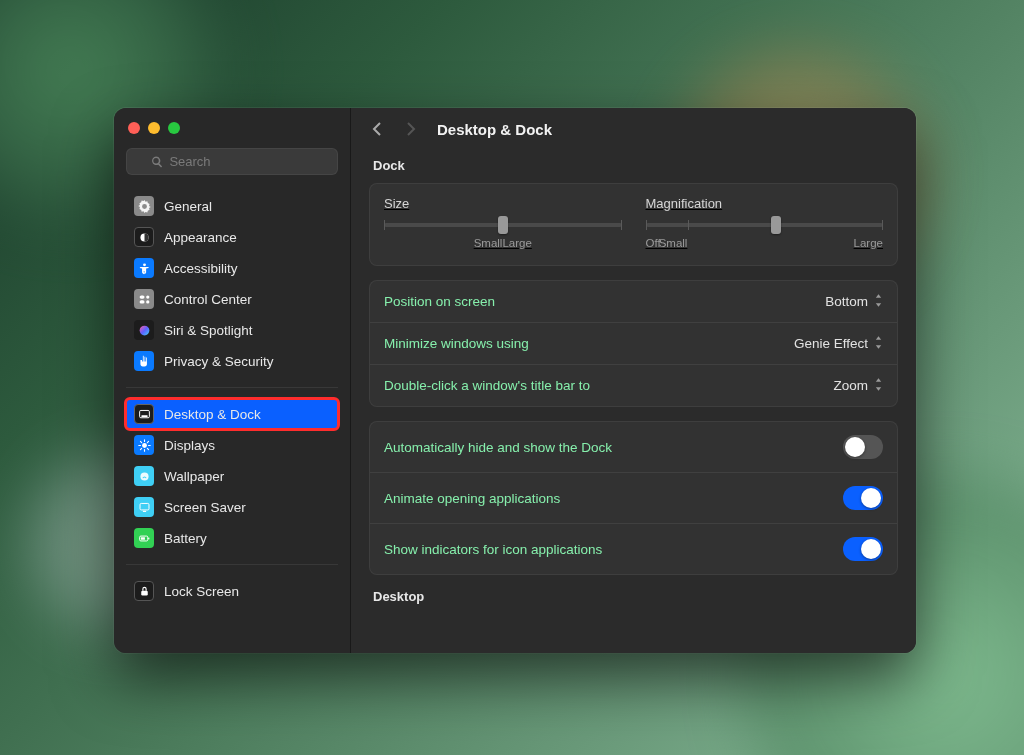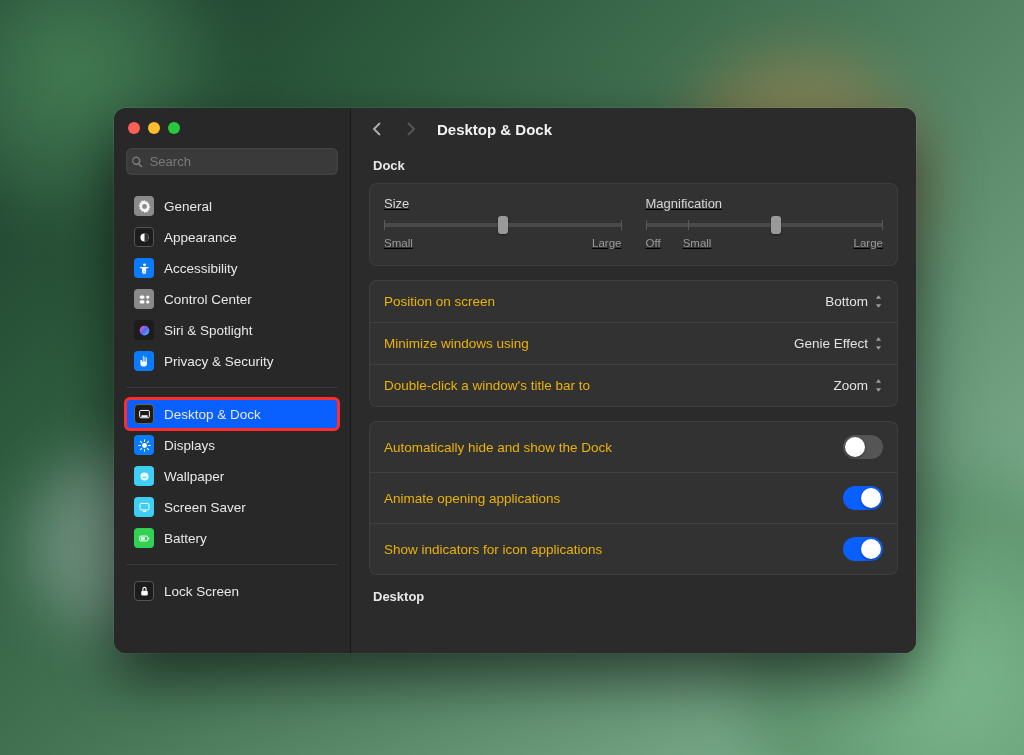--- a/index.html
+++ b/index.html
@@ -38,21 +38,21 @@
     .tl { width:12px;height:12px;border-radius:50%; }
     .tl-red { background:#ff5f57; }
     .tl-yellow { background:#febc2e; }
     .tl-green { background:#28c840; }
 
     .search-wrap {
       background:#3a3a3a;
       border-radius:6px;
       display:flex;
       align-items:center;
-      padding:5px 4px;
+      padding:5px 24px;
       margin-bottom:16px;
       border:1px solid rgba(255,255,255,0.06);
     }
     .search-wrap svg { width:14px;height:14px;fill:#7a7a7a;margin-right:6px; }
     .search-input {
       background:transparent;border:none;outline:none;
       color:#ddd;font-size:13px;width:100%;
     }
     .search-input::placeholder { color:#7a7a7a; }
 
@@ -94,44 +94,44 @@
       border:1px solid rgba(255,255,255,0.06);
       border-radius:8px;
       margin-bottom:14px;
     }
     .panel-row {
       display:flex;align-items:center;justify-content:space-between;
       padding:13px 14px;
       border-bottom:1px solid rgba(255,255,255,0.07);
     }
     .panel-row:last-child { border-bottom:none; }
-    .row-label { color:#eab308;font-size:13.5px; }
+    .row-label { color:#86efac;font-size:13.5px; }
 
     .slider-row { display:flex;gap:24px;padding:12px 14px 16px 14px; }
     .slider-col { flex:1;display:flex;flex-direction:column;text-decoration:underline; }
     .slider-title { color:#d6d6d6;font-size:13px;margin-bottom:10px; }
     .slider-track {
       position:relative;height:4px;background:#4a4a4a;border-radius:2px;margin:2px 0;
     }
     .slider-tick { position:absolute;top:-3px;width:1px;height:10px;background:#5a5a5a; }
     .slider-tick.t0 { left:0; }
     .slider-tick.t1 { right:0; }
     .slider-tick.magt0 { left:0; }
     .slider-tick.magt1 { left:18%; }
     .slider-tick.magt2 { right:0; }
     .slider-knob {
       position:absolute;top:-7px;width:10px;height:18px;border-radius:3px;
       background:#999;transform:translateX(-50%);
       box-shadow:0 1px 2px rgba(0,0,0,0.4);
     }
-    .slider-labels { display:flex;justify-content:space-between;margin-top:8px;gap:24px; }
+    .slider-labels { display:flex;justify-content:center;margin-top:8px; }
     .slider-labels span { color:#9a9a9a;font-size:11.5px; }
 
     .popup-btn {
-      display:flex;align-items:center;gap:6px;
+      display:flex;align-items:flex-start;gap:6px;
       color:#e2e2e2;font-size:13.5px;cursor:pointer;
     }
     .popup-btn svg { width:9px;height:13px;fill:#9a9a9a; }
 
     .toggle {
       width:40px;height:24px;border-radius:12px;
       background:#555;position:relative;cursor:pointer;
       transition:background .15s;
     }
     .toggle.on { background:#0a60ff; }

